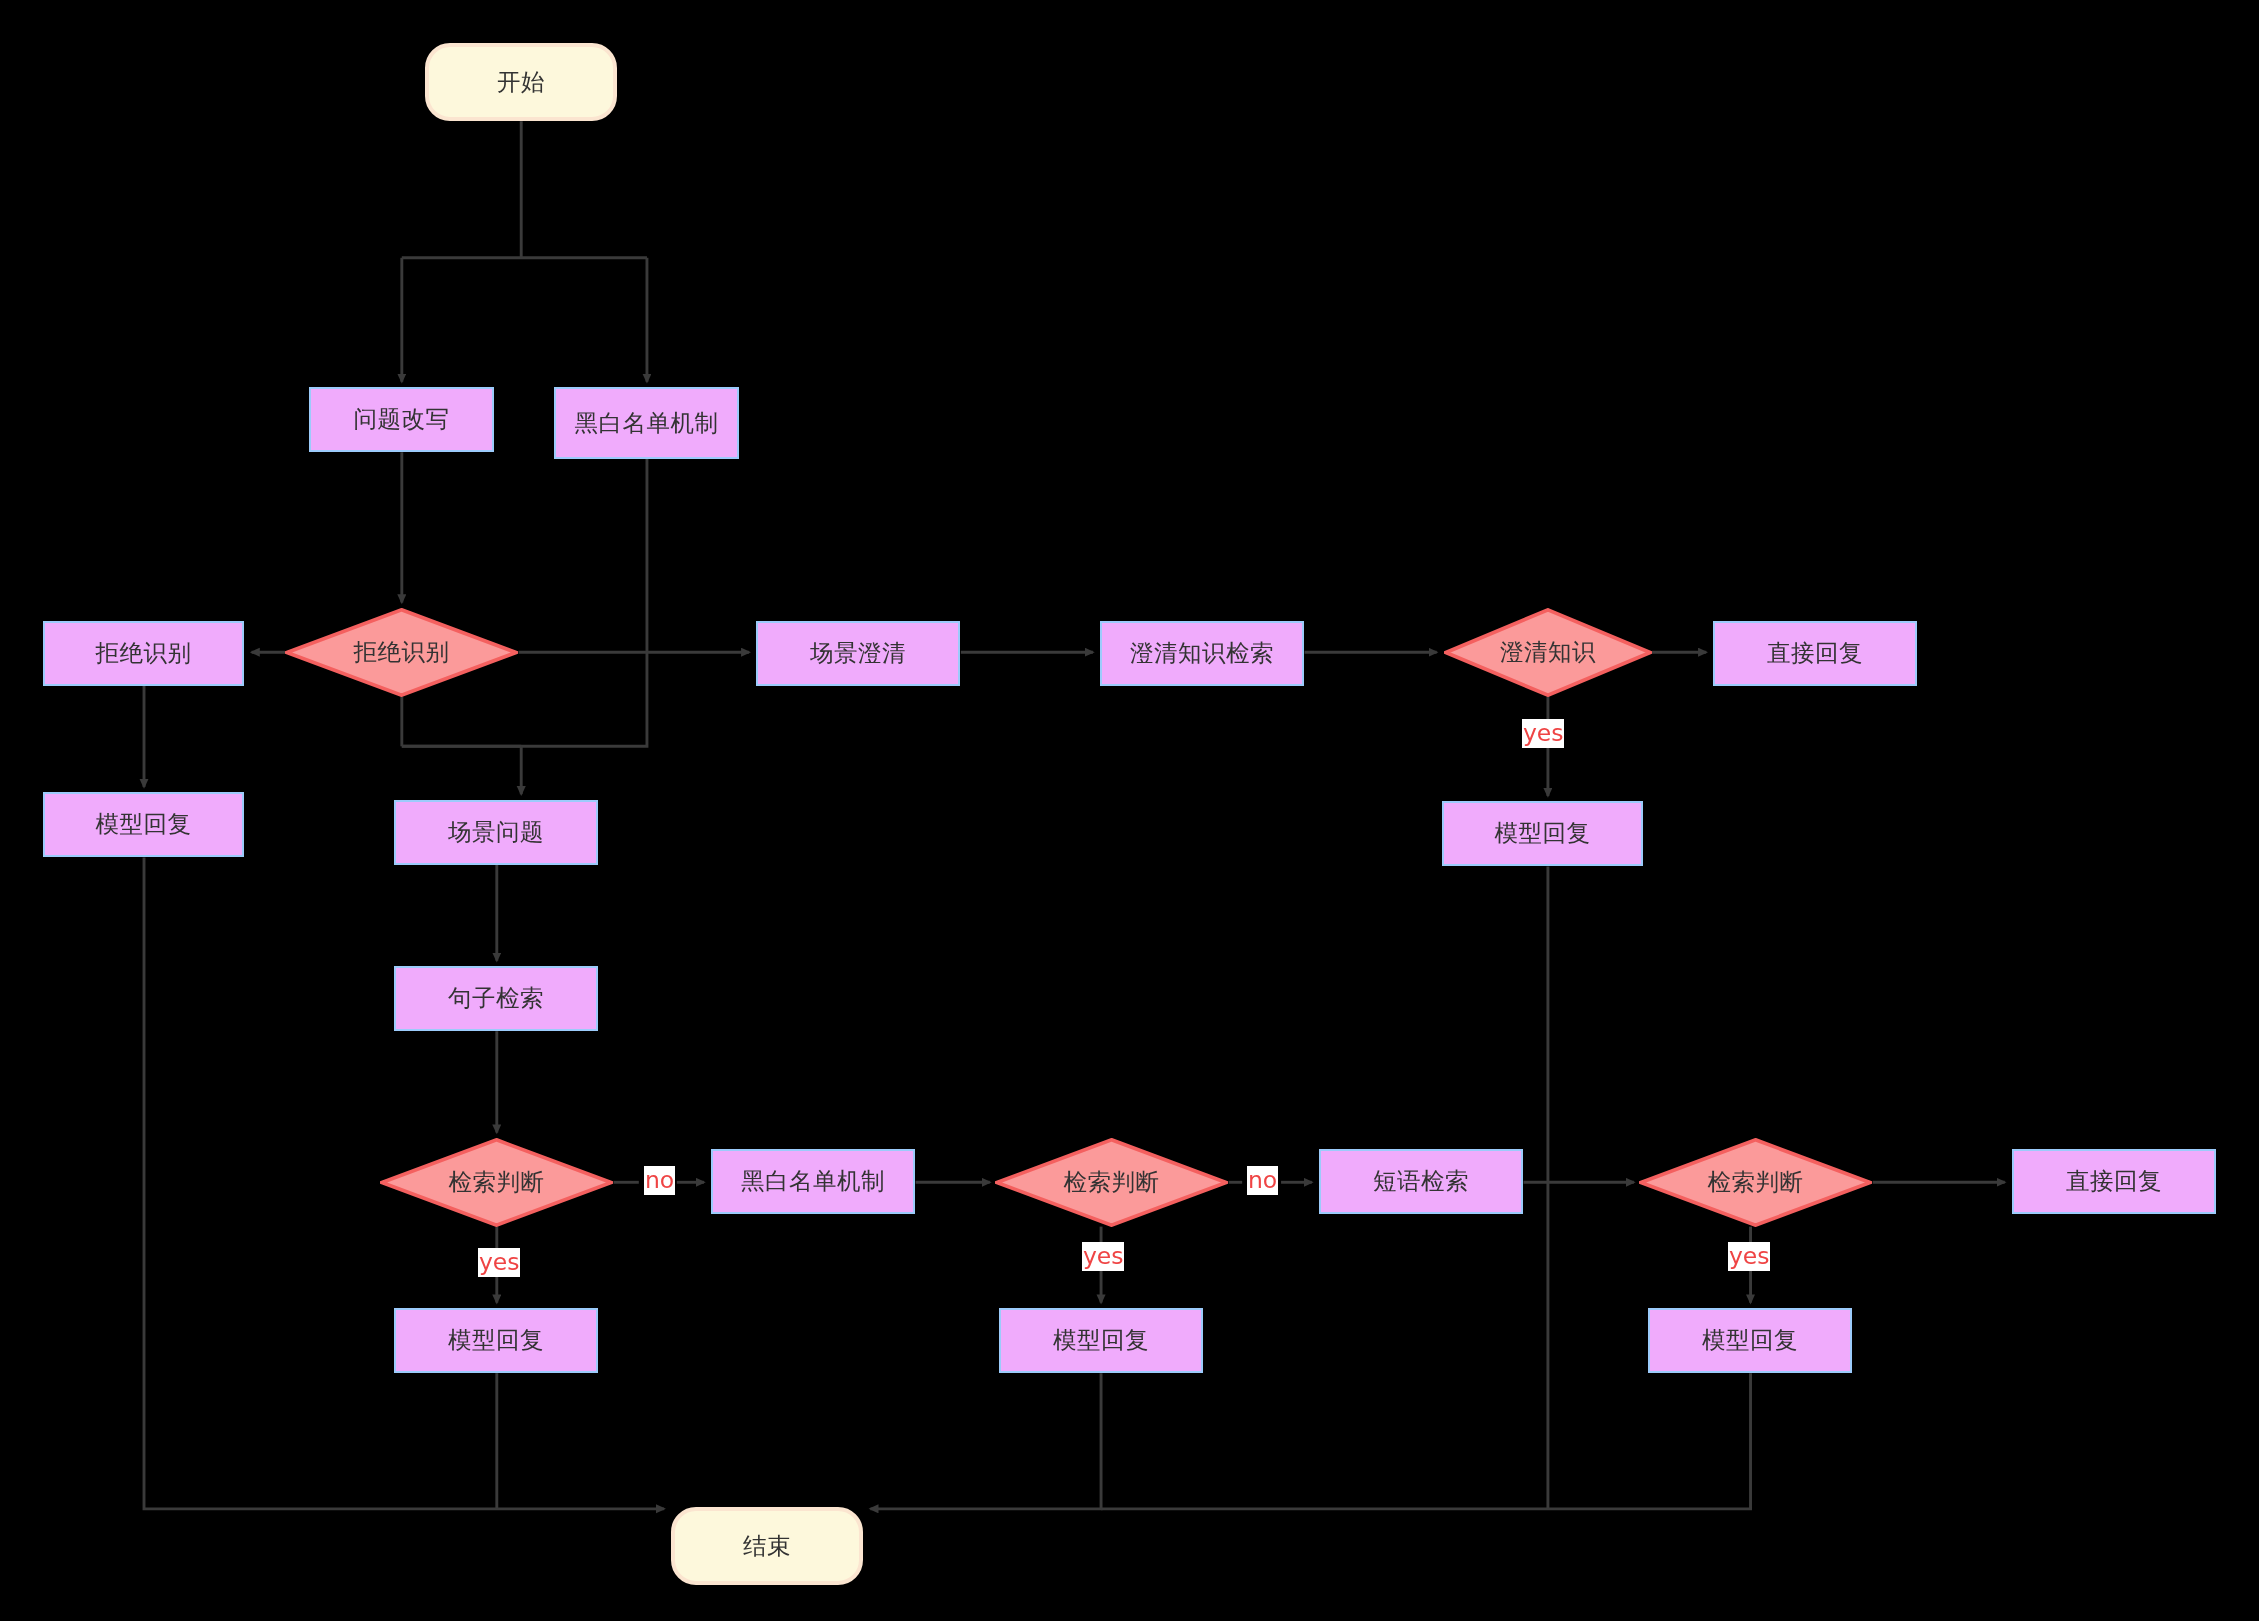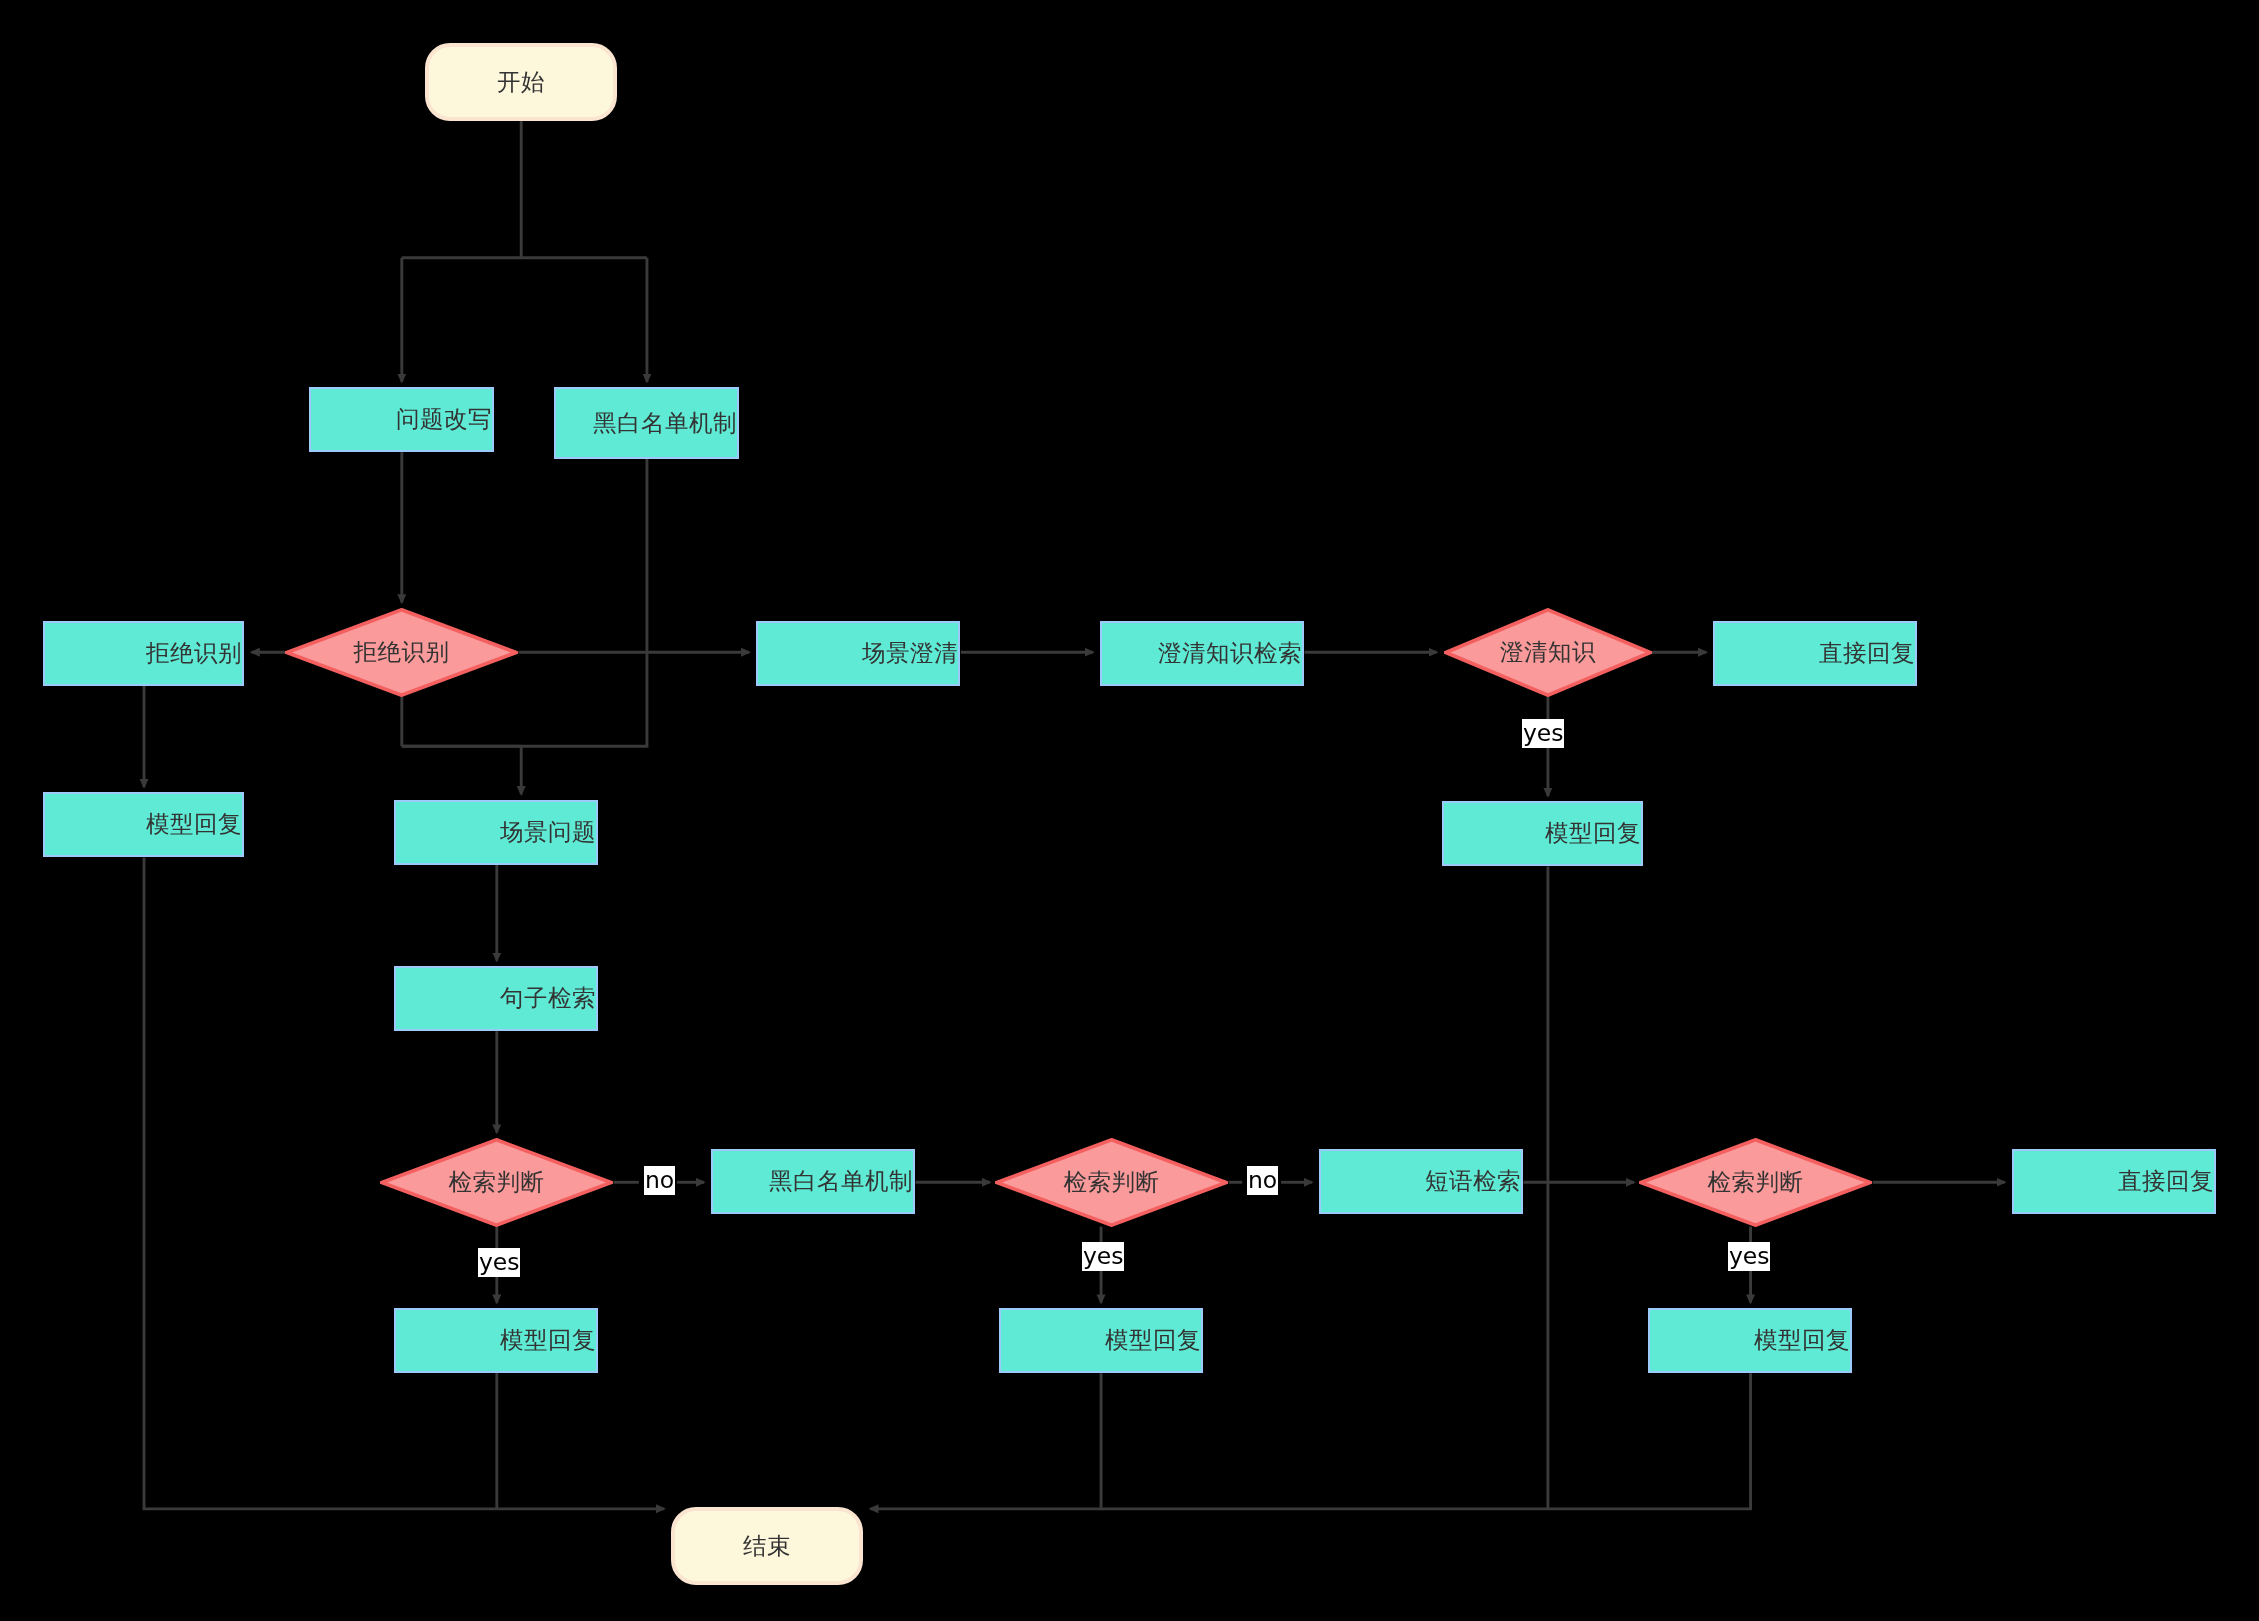--- a/index.html
+++ b/index.html
@@ -32,23 +32,22 @@
     align-items: center;
     justify-content: center;
     text-align: center;
     color: #333333;
     font-size: 23.5px;
     line-height: 1.2;
     letter-spacing: 0.5px;
     z-index: 5;
   }
   .node-process {
-    background: #5eead4;
+    background: #f0abfc;
     border: 2.7px solid #9ccbfb;
-    justify-content: flex-end;
   }
   .node-terminal {
     background: #fdf8dc;
     border: 4.5px solid #fbe5d0;
     border-radius: 25px;
   }
   .node-decision {
     background: transparent;
     border: none;
   }
@@ -58,21 +57,21 @@
     width: 100%;
     height: 100%;
   }
   .node-decision .dia-label {
     position: relative;
     z-index: 2;
   }
   .edge-label {
     position: absolute;
     background: #ffffff;
-    color: #000000;
+    color: #ef4444;
     font-size: 23.5px;
     line-height: 1.1;
     padding: 1.8px 0.9px;
     z-index: 6;
     white-space: nowrap;
     text-align: right;
   }
 </style>
 </head>
 <body>

